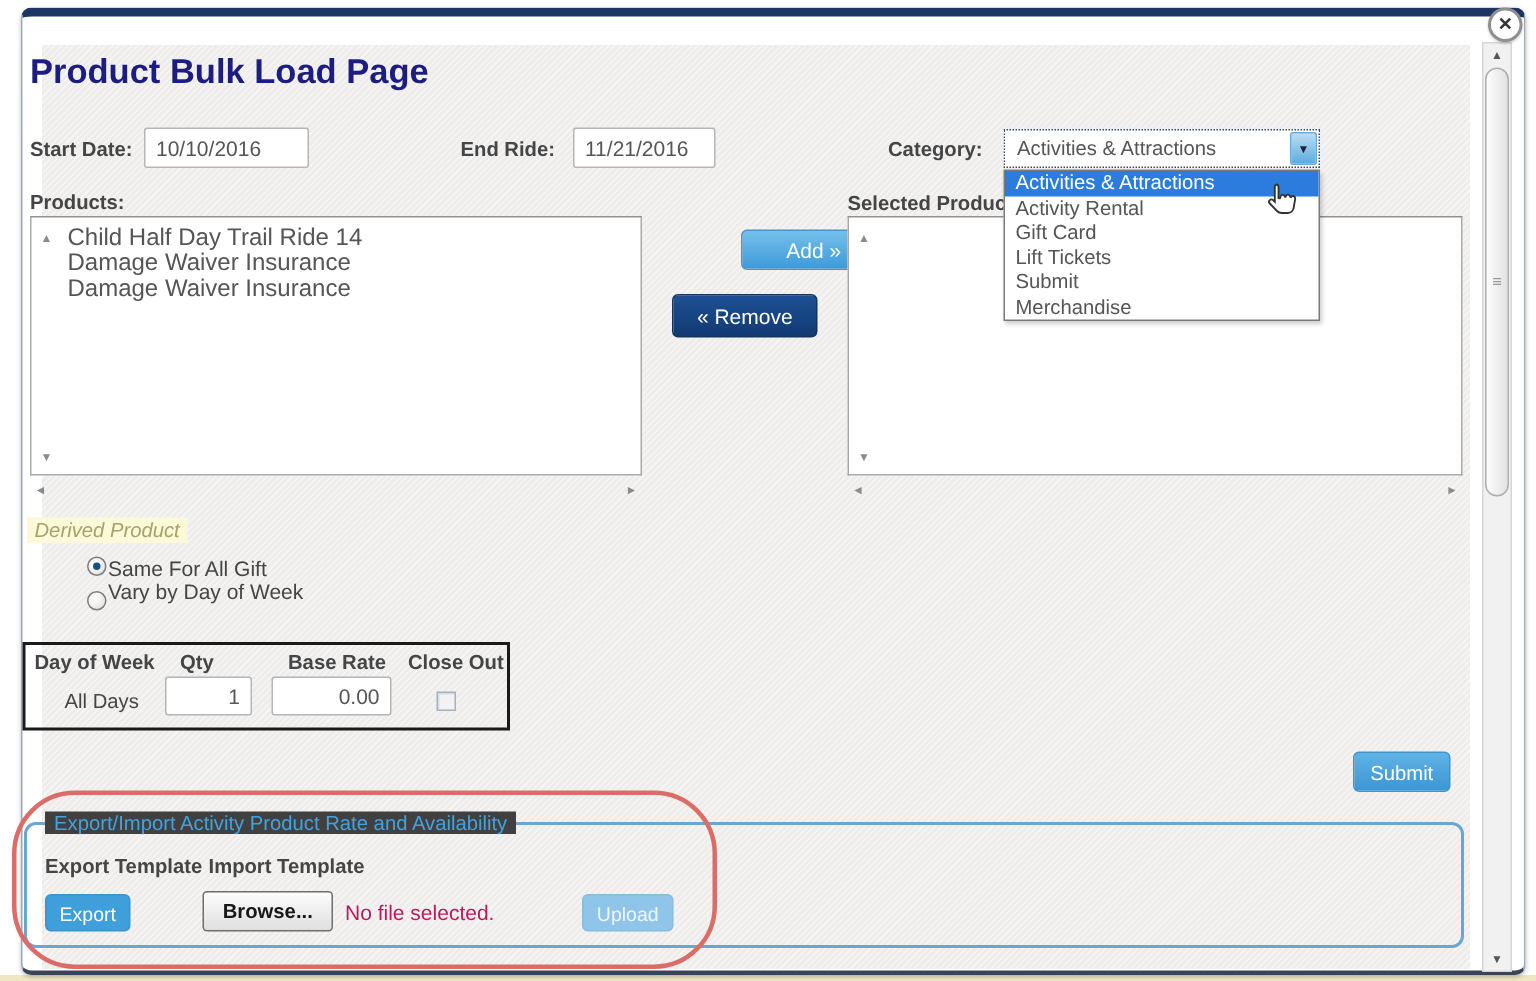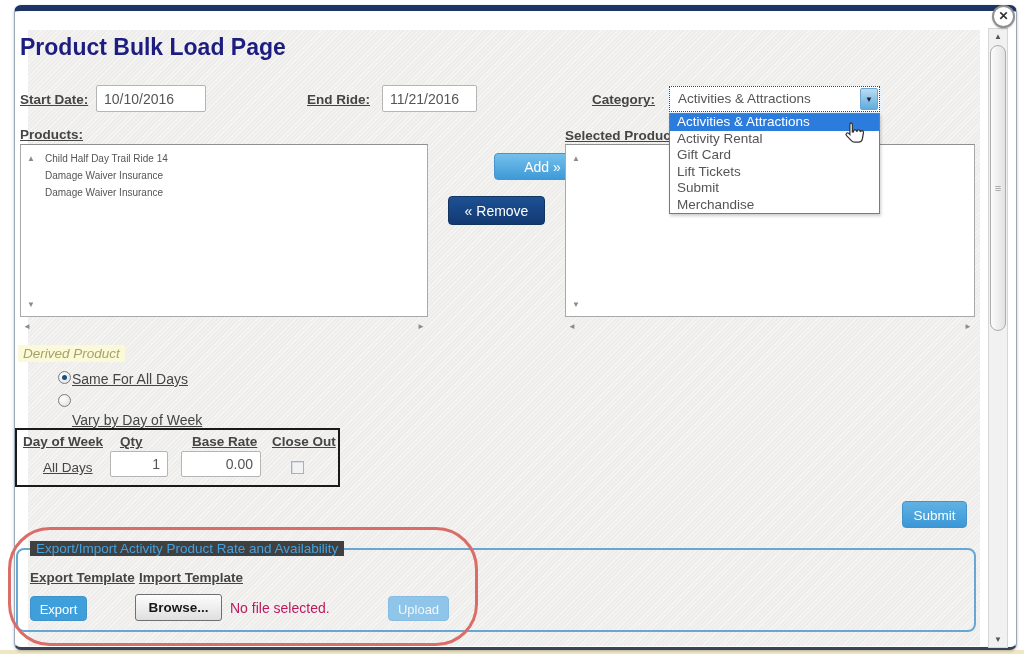--- a/index.html
+++ b/index.html
@@ -26,21 +26,21 @@
   .v-scrollbar .arrow { position:absolute; left:0; width:18px; text-align:center; color:#555; font-size:8px; cursor:pointer; }
   .v-scrollbar .arrow.up { top:3px; }
   .v-scrollbar .arrow.down { bottom:3px; }
   .v-thumb { position:absolute; left:1px; top:16px; width:16px; height:286px; border-radius:8px;
            background:linear-gradient(90deg,#fcfcfc,#e2e2e2); border:1px solid #aeaeae; cursor:pointer; }
   .v-thumb .grip { position:absolute; left:0; right:0; top:138px; text-align:center; color:#9a9a9a; font-size:11px; line-height:8px; }
 
   
   .page-title { left:20px; top:34px; font-size:23px; font-weight:bold; color:#1d1d80; z-index:3; }
 
-  .lbl { font-size:13.5px; font-weight:bold; color:#454545; z-index:3;text-decoration:underline; }
+  .lbl { font-size:13.5px; font-weight:bold; color:#454545; z-index:3; }
   .txt-input { background:#fff; border:1px solid #b5b5b5; border-radius:2px; font-family:"Liberation Sans",sans-serif;
            font-size:14px; color:#555; padding:0 7px; z-index:3; }
   .txt-input.right { text-align:right; }
 
   
   .select-box { left:669px; top:86px; width:211px; height:26px; background:#fff; border:1px dotted #444;
            outline:1px solid #e8f2fa; z-index:3; cursor:pointer; }
   .select-box .sel-text { position:absolute; left:8px; top:4px; font-size:13.5px; color:#555; }
   .select-caret { position:absolute; right:1px; top:1px; width:18px; height:22px;
            background:linear-gradient(180deg,#badcf3,#5fabde); border:1px solid #6aa6cf; border-radius:2px;
@@ -49,21 +49,21 @@
   
   .dropdown-list { left:669px; top:113px; width:211px; background:#fff; border:1px solid #7a7a7a;
            z-index:10; box-shadow:1px 2px 3px rgba(0,0,0,.2); }
   .dd-item { height:16.5px; line-height:16.5px; padding-left:7px; font-size:13.5px; color:#555;
            white-space:nowrap; cursor:pointer; }
   .dd-item.selected { background:#2c7cde; color:#fff; }
 
   
   .listbox { background:#fff; border:1px solid #a9a9a9; border-top-color:#8f8f8f; z-index:3; }
   .listbox .items { position:absolute; left:24px; top:5px; right:4px; }
-  .list-item { font-size:10px; color:#555; line-height:17px; white-space:nowrap; cursor:default; }
+  .list-item { font-size:16px; color:#555; line-height:17px; white-space:nowrap; cursor:default; }
   .lb-arrow { position:absolute; font-size:8px; color:#8b8b8b; cursor:pointer; }
   .h-strip { height:13px; z-index:3; }
   .h-strip .lb-arrow { top:2px; }
 
   
   .btn { color:#fff; text-align:center; cursor:pointer; z-index:3; border-radius:4px; }
   .btn-add { left:448px; top:153px; width:97px; height:27px; line-height:27px; font-size:14px;
            background:linear-gradient(180deg,#74c0ec,#3e9ad7); border:1px solid #4795cc;margin-left:46px; }
   .btn-remove { left:448px; top:196px; width:97px; height:29px; line-height:29px; font-size:14px;
            background:linear-gradient(180deg,#1d5094,#123a72); border:1px solid #12355f; }
@@ -172,23 +172,23 @@
   </div>
 
   <div class="abs cursor-hand">
     <svg width="27" height="27" viewBox="0 0 26 26">
       <path d="M10.2 2.8c1 0 1.7.8 1.7 1.7v7.1l.9.1.3-1c.2-.8 1-1.3 1.8-1.1.6.1 1 .6 1.1 1.2l.4.1.2-.6c.3-.7 1.1-1.1 1.8-.8.6.2.9.7 1 1.3l.5.2c.3-.5.9-.8 1.5-.7.8.2 1.3 1 1.2 1.8l-1 5.8c-.3 1.9-2 3.3-3.9 3.3h-3.8c-1.1 0-2.2-.5-3-1.3l-4.6-4.8c-.6-.6-.6-1.6 0-2.2.6-.6 1.5-.6 2.1 0l1.1 1.1V4.5c0-.9.8-1.7 1.7-1.7z" fill="#ffffff" stroke="#333333" stroke-width="1.2"></path>
     </svg>
   </div>
 
   <div class="abs derived">Derived Product</div>
   <div class="abs radio checked" style="left:58px; top:371px;"></div>
-  <div class="abs lbl" style="left:72px; top:371px; font-weight:normal; font-size:14px;">Same For All Days</div>
+  <div class="abs lbl" style="left:72px; top:371px; font-weight:normal; font-size:14px;">Same For All Gift</div>
   <div class="abs radio" style="left:58px; top:394px;"></div>
-  <div class="abs lbl" style="left:72px; top:412px; font-weight:normal; font-size:14px;">Vary by Day of Week</div>
+  <div class="abs lbl" style="left:72px; top:386px; font-weight:normal; font-size:14px;">Vary by Day of Week</div>
 
   <div class="abs rate-table"></div>
   <div class="abs lbl" style="left:23px; top:434px;">Day of Week</div>
   <div class="abs lbl" style="left:120px; top:434px;">Qty</div>
   <div class="abs lbl" style="left:192px; top:434px;">Base Rate</div>
   <div class="abs lbl" style="left:272px; top:434px;">Close Out</div>
   <div class="abs lbl" style="left:43px; top:460px; font-weight:normal; font-size:13.5px;">All Days</div>
   <input class="abs txt-input right" style="left: 110px; top: 451px; width: 58px; height: 26px;" value="1">
   <input class="abs txt-input right" style="left: 181px; top: 451px; width: 80px; height: 26px;" value="0.00">
   <div class="abs checkbox"></div>

